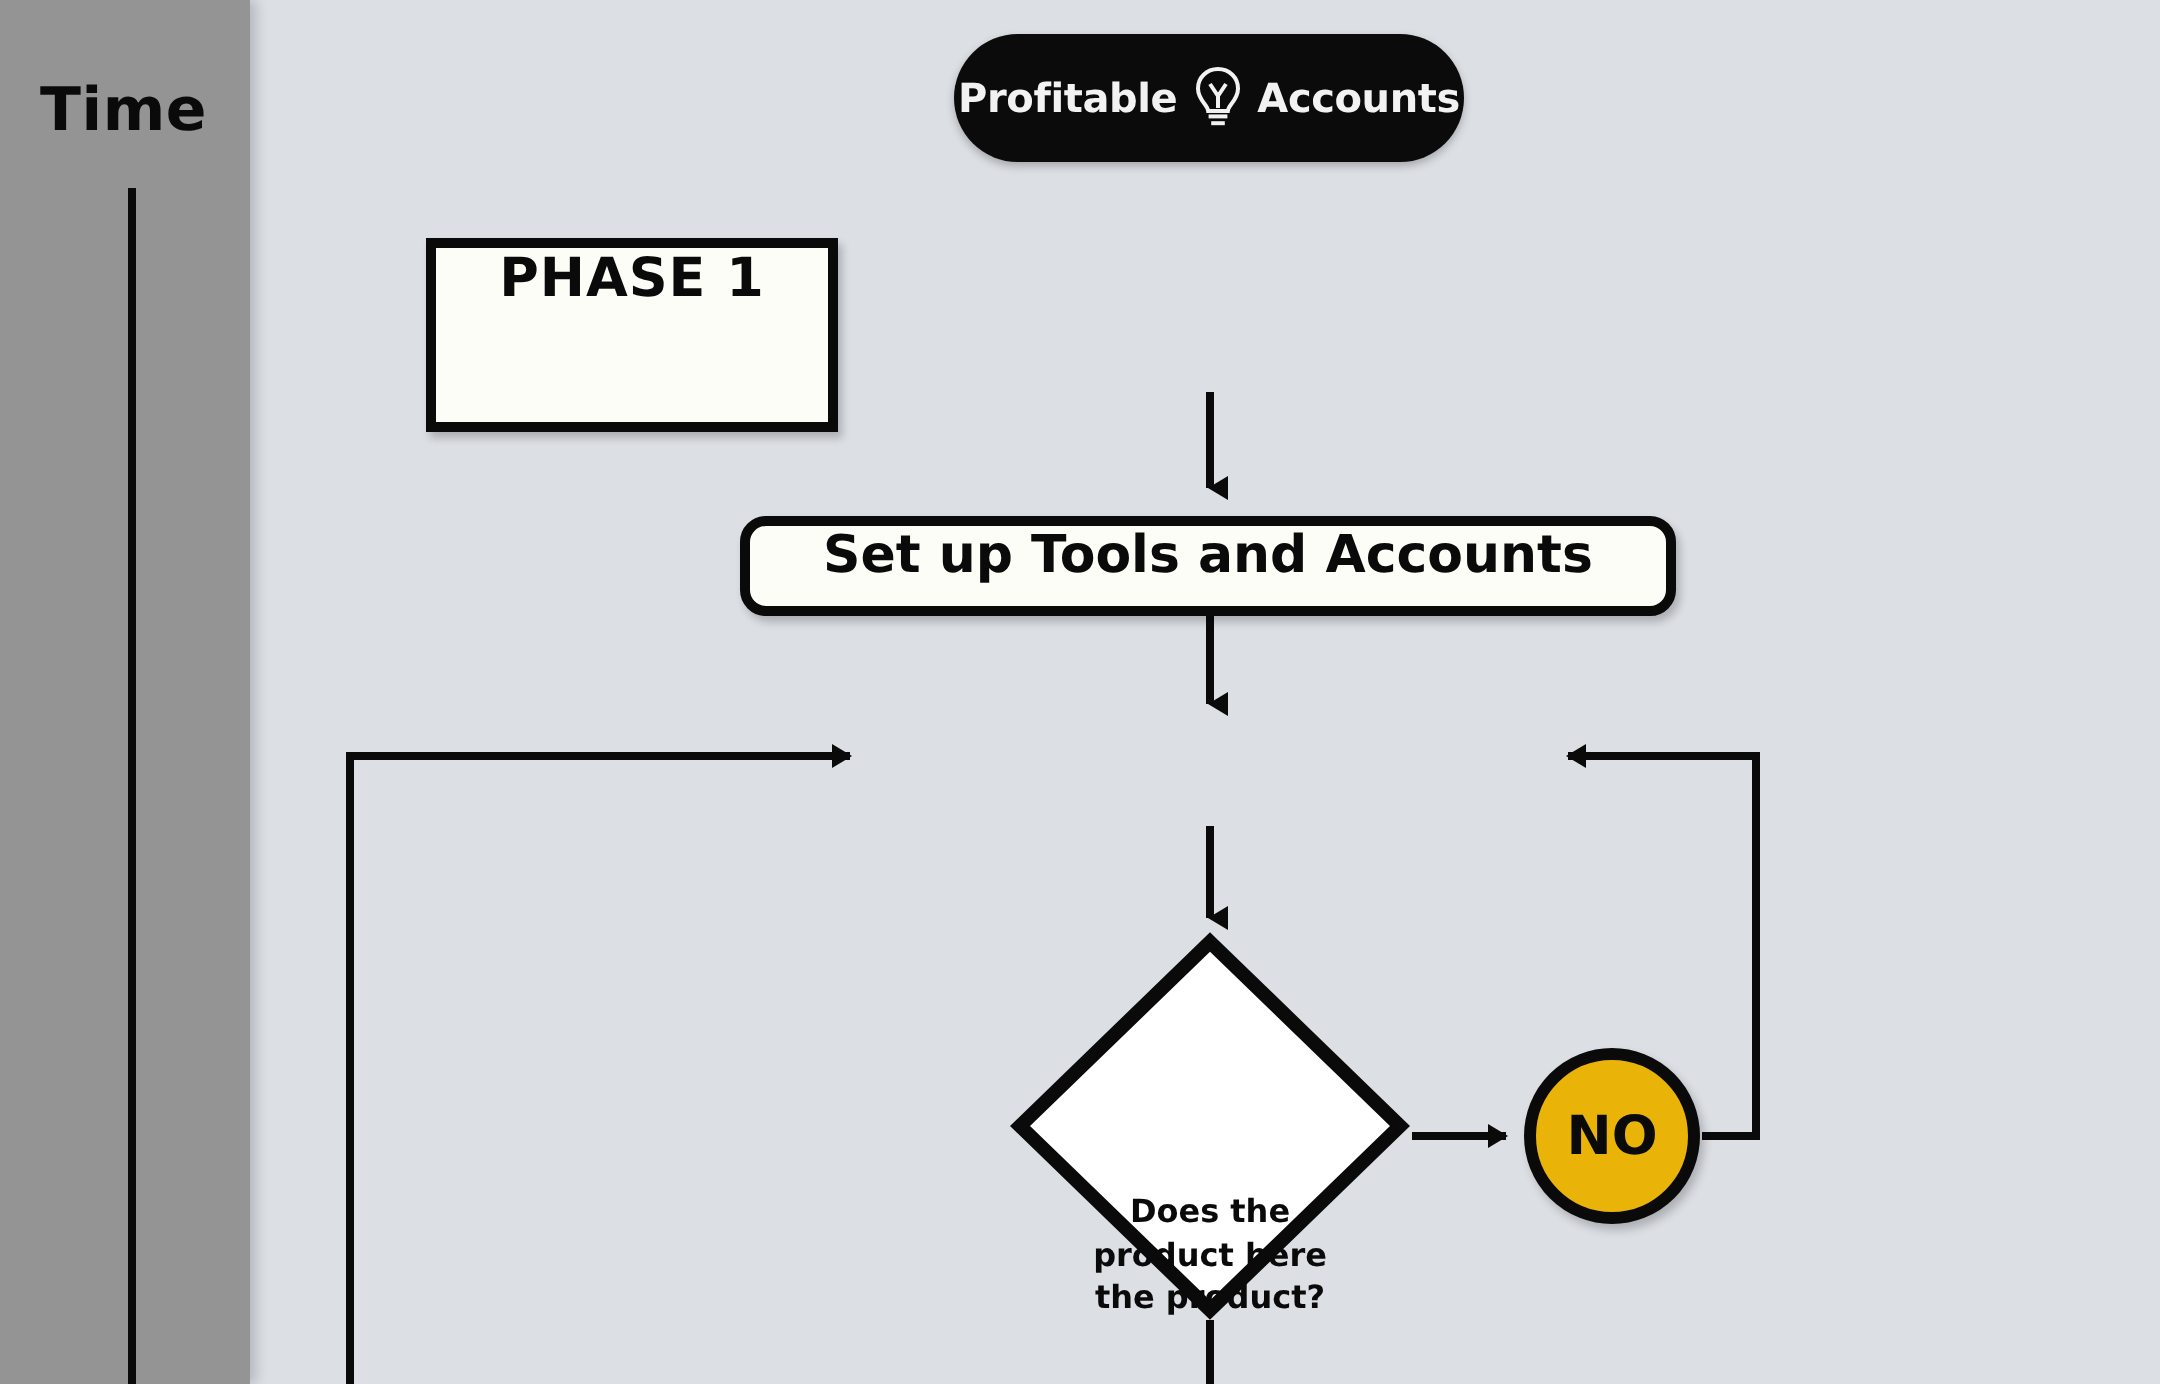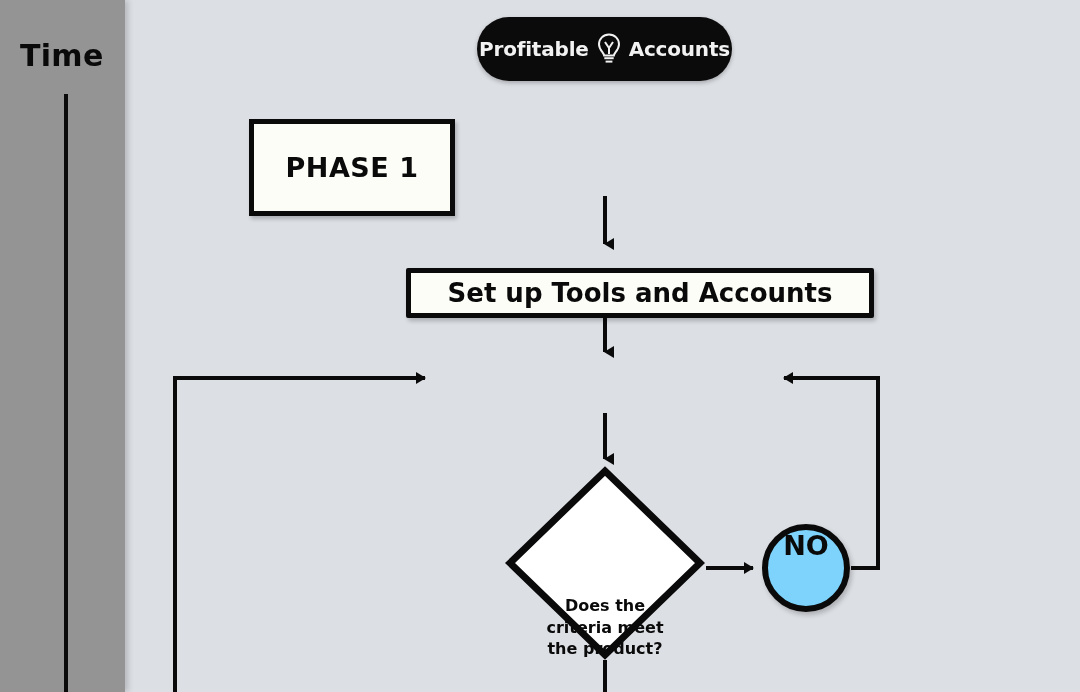--- a/index.html
+++ b/index.html
@@ -83,51 +83,49 @@
     letter-spacing: -0.2px;
   }
   #logo-bulb-icon { display: block; }
 
   
   .node {
     position: absolute;
     z-index: 3;
     box-sizing: border-box;
     display: flex;
-    align-items: center;
     justify-content: center;
     text-align: center;
     color: #0a0a0a;
     font-family: "DejaVu Sans", "Liberation Sans", sans-serif;
     font-weight: bold;
     background: #fdfdf8;
     border: 5px solid #0a0a0a;
     box-shadow: 2px 3px 4px rgba(0,0,0,0.22);
-    margin-left: 36px;
   }
 
   #phase-1-box {
     left: 213px; top: 119px;
     width: 206px; height: 97px;
     border-radius: 0;
     font-size: 27px;
     letter-spacing: 0.5px;
   }
 
   #start-here-box {
     left: 502px; top: 145px;
     width: 205px; height: 50px;
     border-radius: 13px;
     font-size: 26px;
   }
 
   #setup-tools-box {
-    left: 370px; top: 268px;
+    left: 370px; top: 258px;
     width: 468px; height: 50px;
-    border-radius: 2px;
+    border-radius: 13px;
     font-size: 26px;
   }
 
   #product-research-box {
     left: 437px; top: 360px;
     width: 334px; height: 52px;
     border-radius: 13px;
     font-size: 27px;
   }
 
@@ -159,25 +157,26 @@
   }
 
   
   #no-circle {
     position: absolute;
     left: 762px;
     top: 524px;
     width: 88px;
     height: 88px;
     border-radius: 50%;
-    background: #7dd3fc;
+    background: #eab308;
     border: 6px solid #0a0a0a;
     box-sizing: border-box;
     z-index: 3;
     display: flex;
+    align-items: center;
     justify-content: center;
     font-size: 27px;
     font-weight: bold;
     color: #0a0a0a;
     font-family: "DejaVu Sans", "Liberation Sans", sans-serif;
     box-shadow: 2px 3px 5px rgba(0,0,0,0.22);
   }
 </style>
 </head>
 <body>
@@ -240,21 +239,21 @@
   </div>
 
 
   <div id="decision-diamond">
     <svg width="200" height="194" viewBox="0 0 200 194" xmlns="http://www.w3.org/2000/svg">
       <polygon points="100,5 195,97 100,189 5,97" fill="#ffffff" stroke="#0a0a0a" stroke-width="7" stroke-linejoin="miter"></polygon>
     </svg>
     <div id="decision-text">
       <span>
         <span>Does the</span><br>
-        <span>criteria meet</span><br>
+        <span>product here</span><br>
         <span>the product?</span>
       </span>
     </div>
   </div>
 
   <div id="no-circle">
     <span>NO</span>
   </div>
 
 </div>

